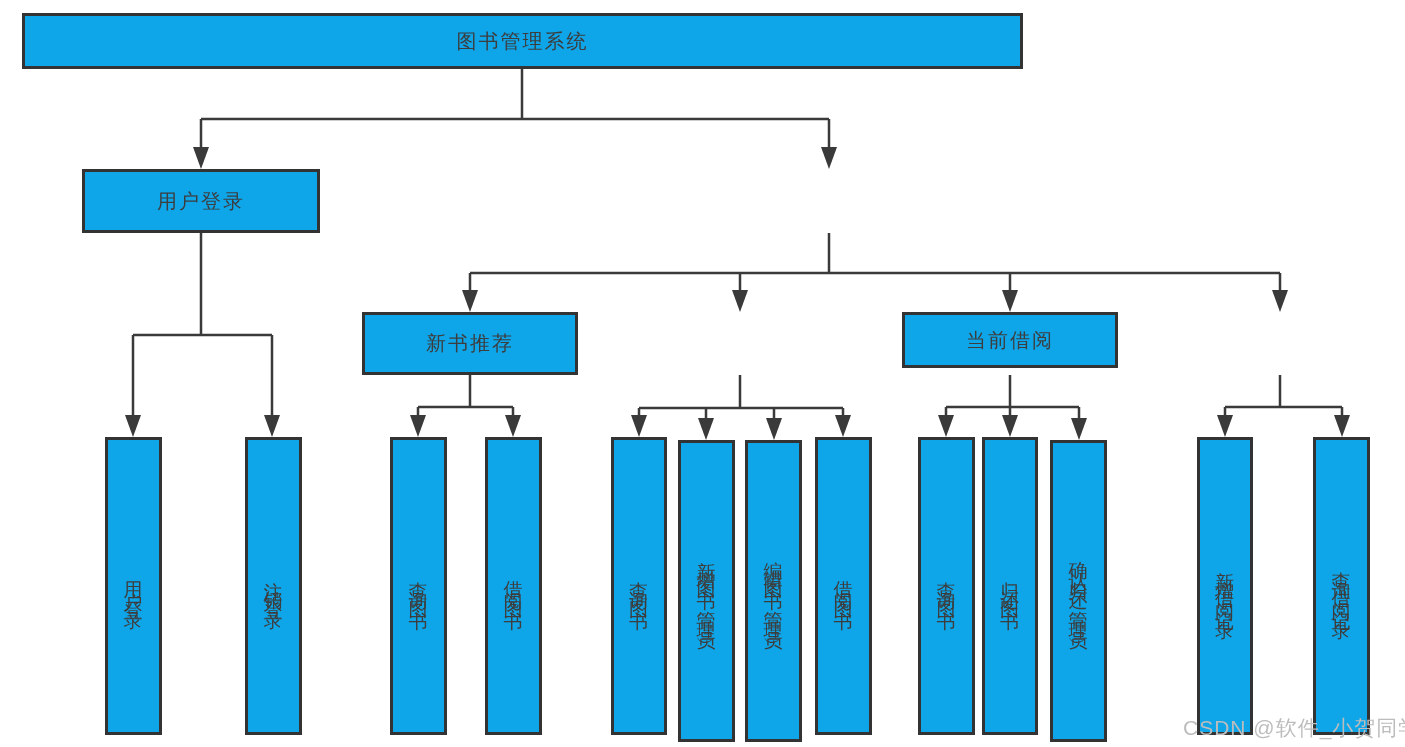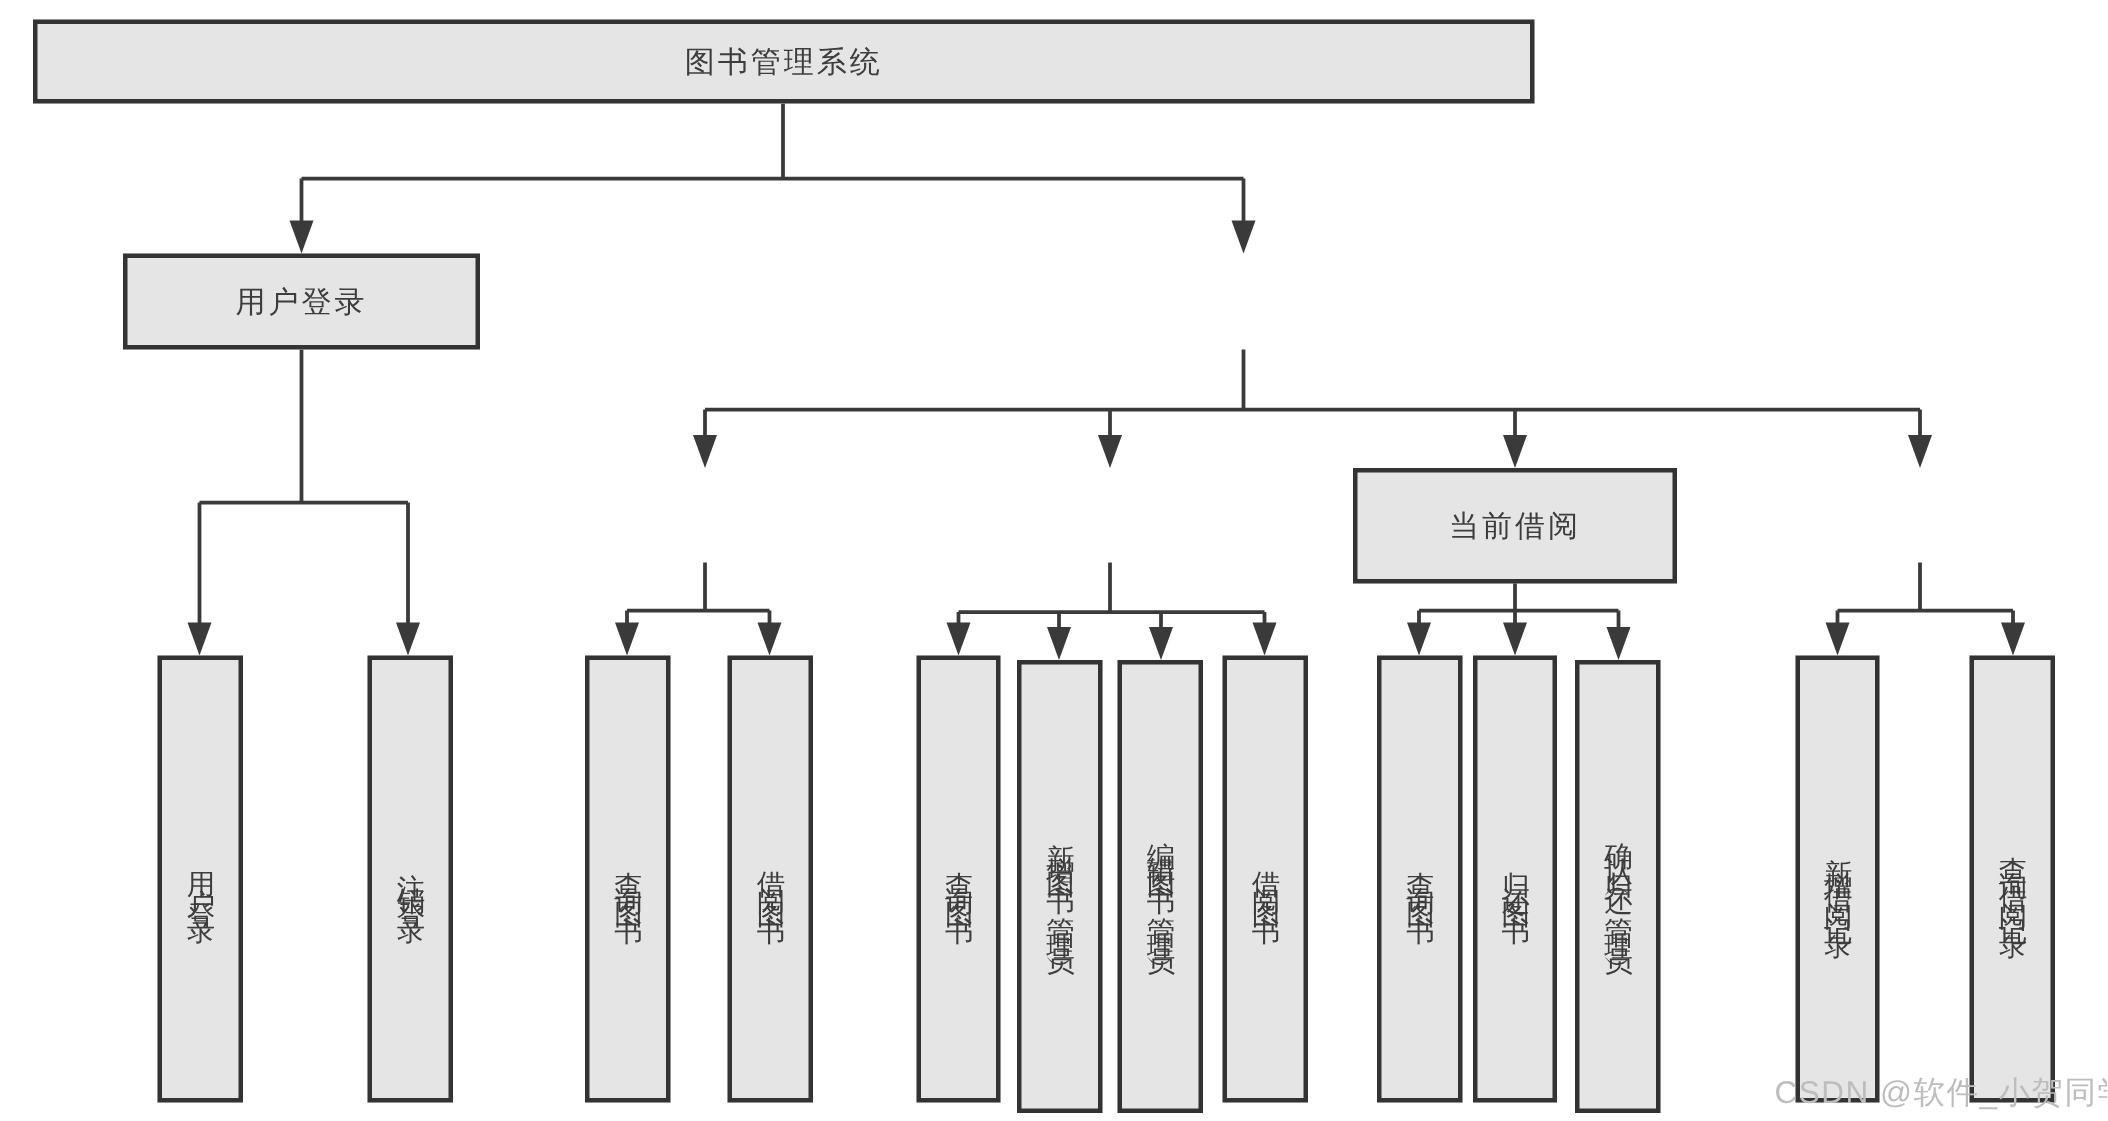--- a/index.html
+++ b/index.html
@@ -2,21 +2,21 @@
 <html><head>
 <meta charset="utf-8">
 <style>
   html,body{margin:0;padding:0;background:#ffffff;}
   .canvas{
     position:relative;width:1405px;height:747px;background:#ffffff;
     font-family:"Liberation Sans","DejaVu Sans",sans-serif;overflow:hidden;
   }
   .connectors{position:absolute;left:0;top:0;width:1405px;height:747px;}
   .node{
-    position:absolute;background:#e5e5e5;border:3px solid #333333;
+    position:absolute;background:#0ea5e9;border:3px solid #333333;
     box-sizing:border-box;display:flex;align-items:center;justify-content:center;
     color:#3d3d3d;
   }
   .hbox{font-size:20px;letter-spacing:2px;}
   .leaf .vtext{
     writing-mode:vertical-rl;text-orientation:mixed;
     font-size:19px;letter-spacing:10px;line-height:1;white-space:nowrap;
   }
   .watermark{
     position:absolute;left:1183px;top:714px;font-size:21px;
@@ -62,21 +62,24 @@
   </svg>
 
   <div class="node hbox" style="left:22px;top:13px;width:1001px;height:56px">
     <span>图书管理系统</span>
   </div>
 
   <div class="node hbox" style="left:82px;top:169px;width:238px;height:64px">
     <span>用户登录</span>
   </div>
 
-  <div class="node hbox" style="left:902px;top:312px;width:216px;height:77px">
+  <div class="node hbox" style="left:362px;top:312px;width:216px;height:63px">
+    <span>新书推荐</span>
+  </div>
+  <div class="node hbox" style="left:902px;top:312px;width:216px;height:56px">
     <span>当前借阅</span>
   </div>
 
   <div class="node leaf" style="left:105px;top:437px;width:57px;height:298px">
     <span class="vtext">用户登录</span>
   </div>
   <div class="node leaf" style="left:245px;top:437px;width:57px;height:298px">
     <span class="vtext">注销登录</span>
   </div>
 

